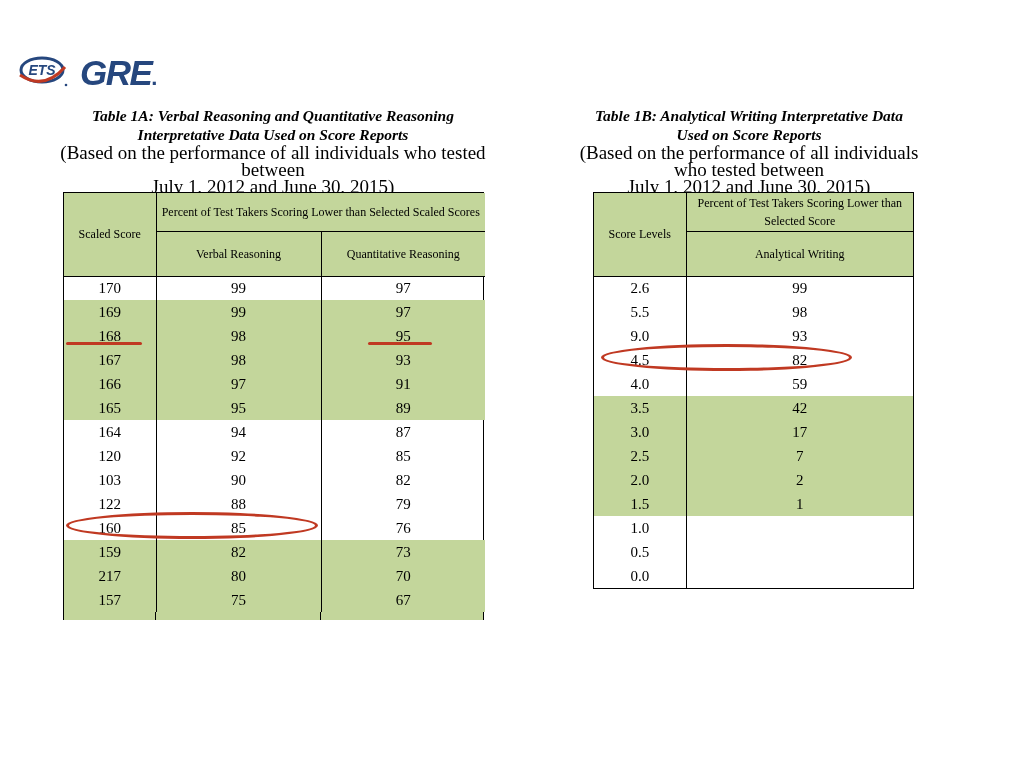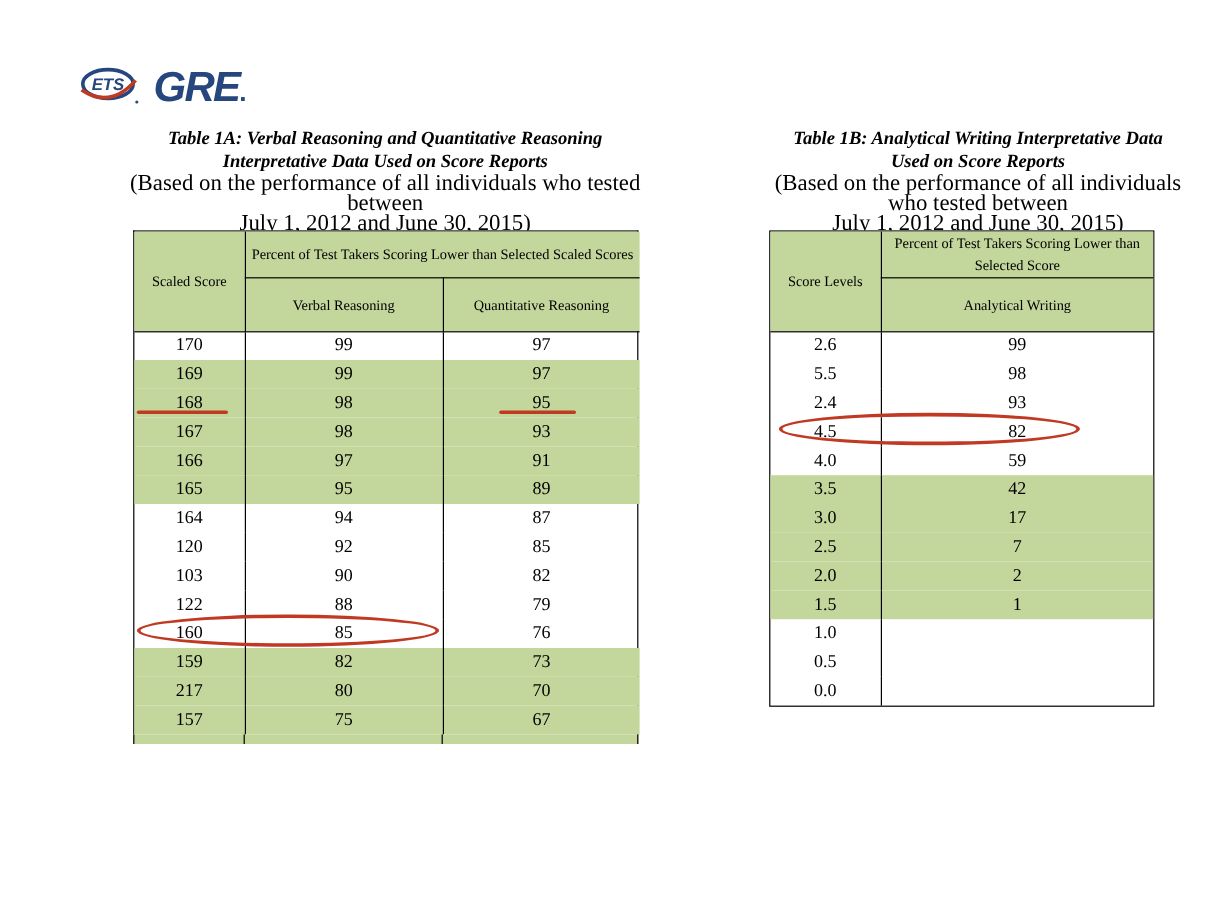--- a/index.html
+++ b/index.html
@@ -1,21 +1,21 @@
 <!DOCTYPE html>
 <html style="--row-green: #c3d69b; --annotation-red: #c03922; --brand-navy: #26477e;"><head>
 <meta charset="utf-8">
 <style>
   * { margin:0; padding:0; box-sizing:border-box; }
   html,body { background:#ffffff; }
   body {
     width:1024px; height:768px; position:relative; overflow:hidden;
     font-family:"Liberation Serif", serif; color:#000;
   }
-  .page { position:absolute; inset:0;margin-left:48px; }
+  .page { position:absolute; inset:0; }
 
   
   .logo { position:absolute; left:18px; top:54px; display:flex; align-items:flex-start; gap:10px; }
   .gre-word {
     font-family:"Liberation Sans", sans-serif; font-weight:bold; font-style:italic;
     font-size:35px; line-height:38px; color:var(--brand-navy,#26477e); letter-spacing:-1.5px;
   }
   .gre-period { font-style:normal; font-size:22px; letter-spacing:0; }
 
   
@@ -160,21 +160,21 @@
           </tr>
         </tbody>
     </table>
   </div>
 
   <div class="sliver" style="left:63px; top:612px; width:421px; height:8px;">
     <i style="left:91px"></i>
       <i style="left:256px"></i>
   </div>
 
-  <div class="title-block" style="left:582px; top:106px; width:370px;text-align:center;">
+  <div class="title-block" style="left:564px; top:106px; width:370px;text-align:center;">
     <div class="t-bold">Table 1B: Analytical Writing Interpretative Data</div>
     <div class="t-bold">Used on Score Reports</div>
     <div class="t-sub">(Based on the performance of all individuals who tested between</div>
     <div class="t-sub">July 1, 2012 and June 30, 2015)</div>
   </div>
 
   <div class="tbl-wrap" style="left:593px; top:192px; width:321px;">
     <table class="t1b">
       <colgroup>
           <col style="width:92px">
@@ -192,21 +192,21 @@
       <tbody>
           <tr>
             <td>2.6</td>
             <td>99</td>
           </tr>
           <tr>
             <td>5.5</td>
             <td>98</td>
           </tr>
           <tr>
-            <td>2.4</td>
+            <td>9.0</td>
             <td>93</td>
           </tr>
           <tr>
             <td>4.5</td>
             <td>82</td>
           </tr>
           <tr>
             <td>4.0</td>
             <td>59</td>
           </tr>

